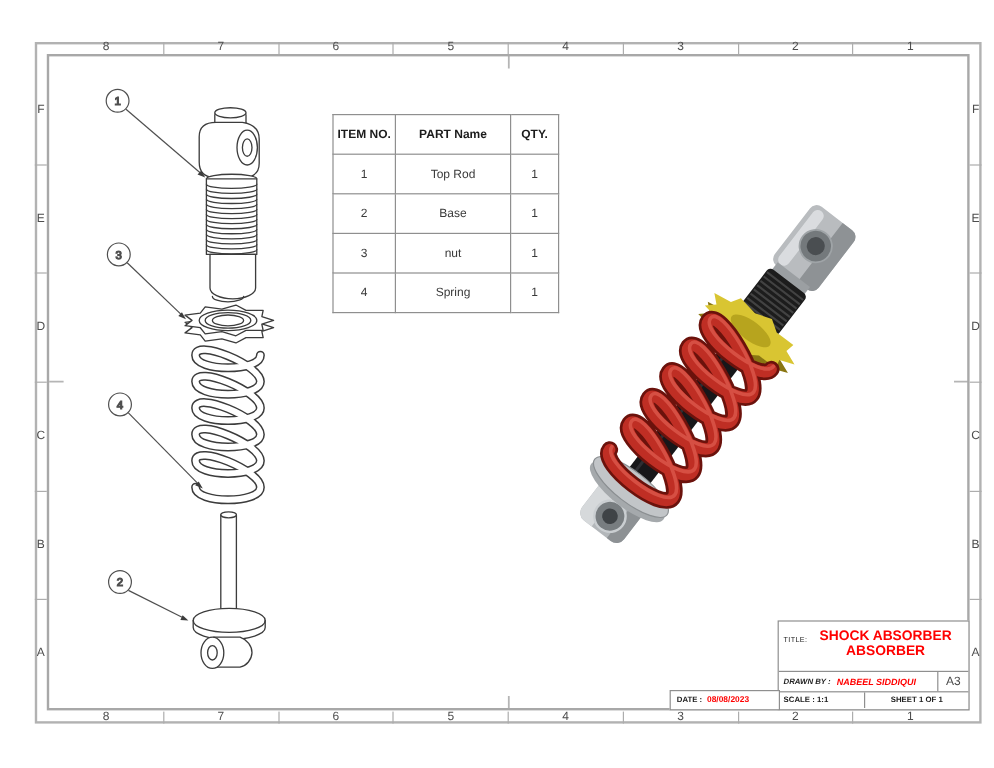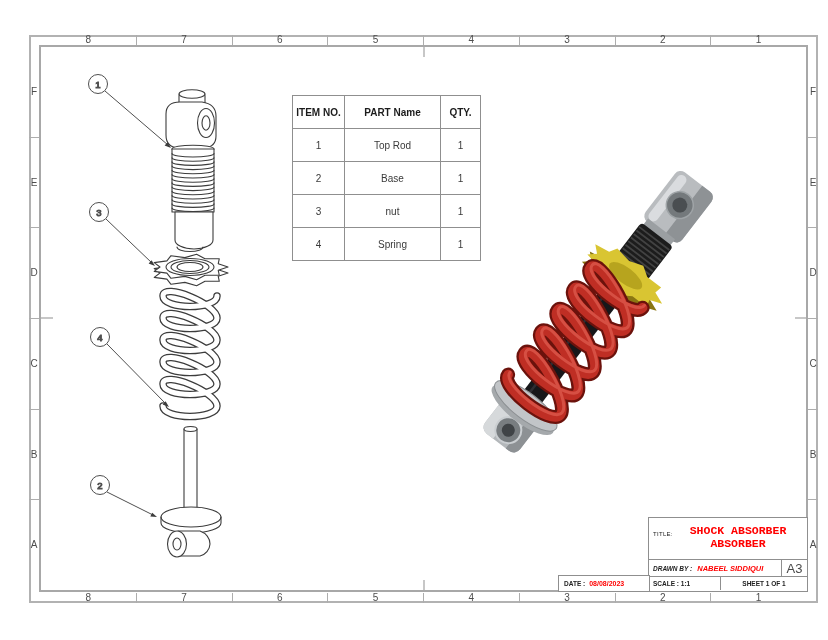--- a/index.html
+++ b/index.html
@@ -18,39 +18,39 @@
   .zone-band.v{top:47px;width:10px;height:543px;flex-direction:column;}
   .zone-band.v.left{left:29px;}
   .zone-band.v.right{left:808px;}
   .zone-band .zc{flex:1;display:flex;align-items:center;justify-content:center;line-height:10px;}
   .zone-band.h .zc{border-right:1.5px solid #adadad;}
   .zone-band.h .zc:last-child{border-right:none;}
   .zone-band.v .zc{border-bottom:1.5px solid #adadad;}
   .zone-band.v .zc:last-child{border-bottom:none;}
 
   
-  table.bom{left:292px;top:95px;width:188px;border-collapse:collapse;table-layout:fixed;
+  table.bom{left:277px;top:95px;width:188px;border-collapse:collapse;table-layout:fixed;
             background:#fff;font-size:10px;color:#1c1c1c;}
   table.bom th,table.bom td{border:1.4px solid #8f8f8f;text-align:center;vertical-align:middle;
             padding:0;overflow:hidden;}
   table.bom th{height:32px;font-weight:bold;font-size:10px;}
   table.bom td{height:32px;font-weight:normal;color:#3a3a3a;}
 
   
   .tb-main{left:648px;top:517px;width:160px;height:75px;border:1.6px solid #8f8f8f;background:#fff;}
   .tb-title-row{position:relative;height:41px;border-bottom:1.6px solid #8f8f8f;}
   .tb-title-label{position:absolute;left:4px;top:13px;font-size:6px;letter-spacing:.3px;color:#222;}
   .tb-title-text{padding:6px 0 0 20px;text-align:center;color:#ff0000;font-weight:bold;
-                 font-size:11.5px;line-height:13px;font-family:Liberation Mono, monospace;}
+                 font-size:11.5px;line-height:13px;}
   .tb-row2{height:16px;border-bottom:1.6px solid #8f8f8f;display:flex;}
   .tb-drawn{flex:1;display:flex;align-items:center;padding-left:4px;gap:5px;white-space:nowrap;font-style:italic;}
   .tb-drawn .lbl{font-size:6.5px;font-weight:bold;color:#222;}
   .tb-drawn .val{font-size:7.5px;font-weight:bold;color:#ff0000;}
   .tb-a3{width:25px;border-left:1.6px solid #8f8f8f;display:flex;align-items:center;
-         justify-content:center;font-size:13px;color:#4a4a4a;}
+         justify-content:center;font-size:10px;color:#4a4a4a;}
   .tb-row3{height:13px;display:flex;}
   .tb-scale{width:67px;border-right:1.6px solid #8f8f8f;display:flex;align-items:center;
             padding-left:4px;font-size:6.5px;font-weight:bold;color:#222;}
   .tb-sheet{flex:1;display:flex;align-items:center;justify-content:center;font-size:6.5px;
             font-weight:bold;color:#222;}
   .tb-date{left:558px;top:575px;width:91.5px;height:17px;border:1.6px solid #8f8f8f;background:#fff;
            display:flex;align-items:center;padding-left:5px;gap:4px;white-space:nowrap;}
   .tb-date .lbl{font-size:6.5px;font-weight:bold;color:#222;}
   .tb-date .val{font-size:7px;font-weight:bold;color:#ff0000;}
 

